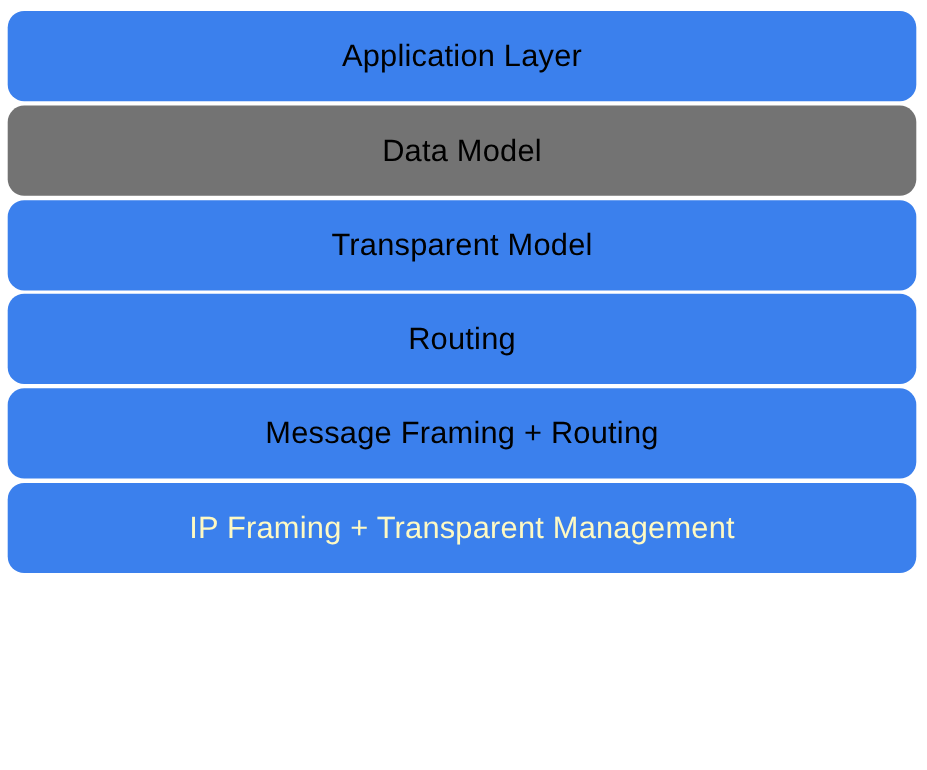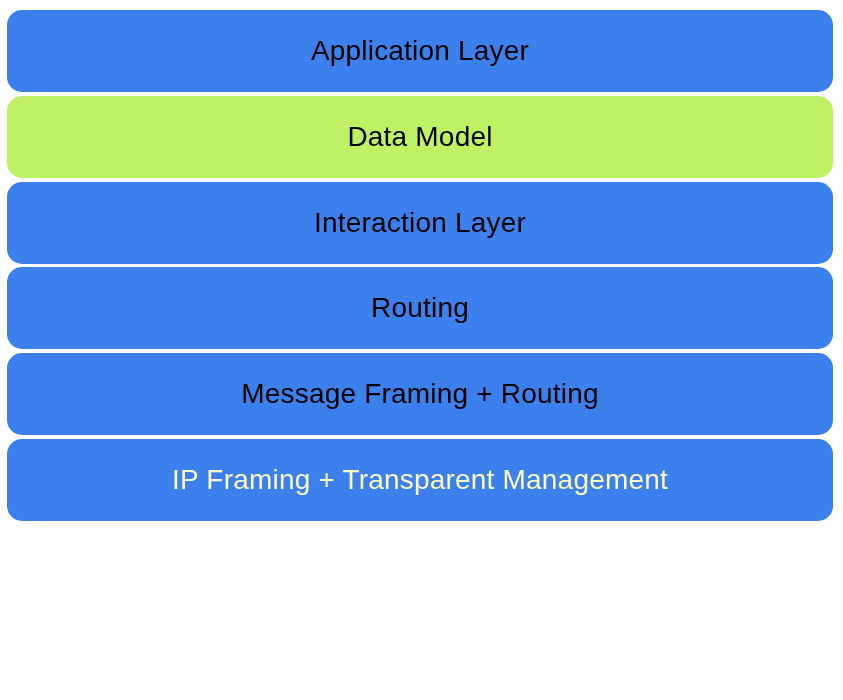--- a/index.html
+++ b/index.html
@@ -31,25 +31,25 @@
     letter-spacing: 0.2px;
   }
 </style>
 </head>
 <body>
 
 <div class="stack-diagram">
   <div class="layer-box" style="background: rgb(59, 128, 237); color: rgb(0, 0, 0);">
     <span>Application Layer</span>
   </div>
-  <div class="layer-box" style="background: #bef264; color: rgb(0, 0, 0);">
+  <div class="layer-box" style="background: #737373; color: rgb(0, 0, 0);">
     <span>Data Model</span>
   </div>
   <div class="layer-box" style="background: rgb(59, 128, 237); color: rgb(0, 0, 0);">
-    <span>Interaction Layer</span>
+    <span>Transparent Model</span>
   </div>
   <div class="layer-box" style="background: rgb(59, 128, 237); color: rgb(0, 0, 0);">
     <span>Routing</span>
   </div>
   <div class="layer-box" style="background: rgb(59, 128, 237); color: rgb(0, 0, 0);">
     <span>Message Framing + Routing</span>
   </div>
   <div class="layer-box" style="background: rgb(59, 128, 237); color: #fef9c3;">
     <span>IP Framing + Transparent Management</span>
   </div>

